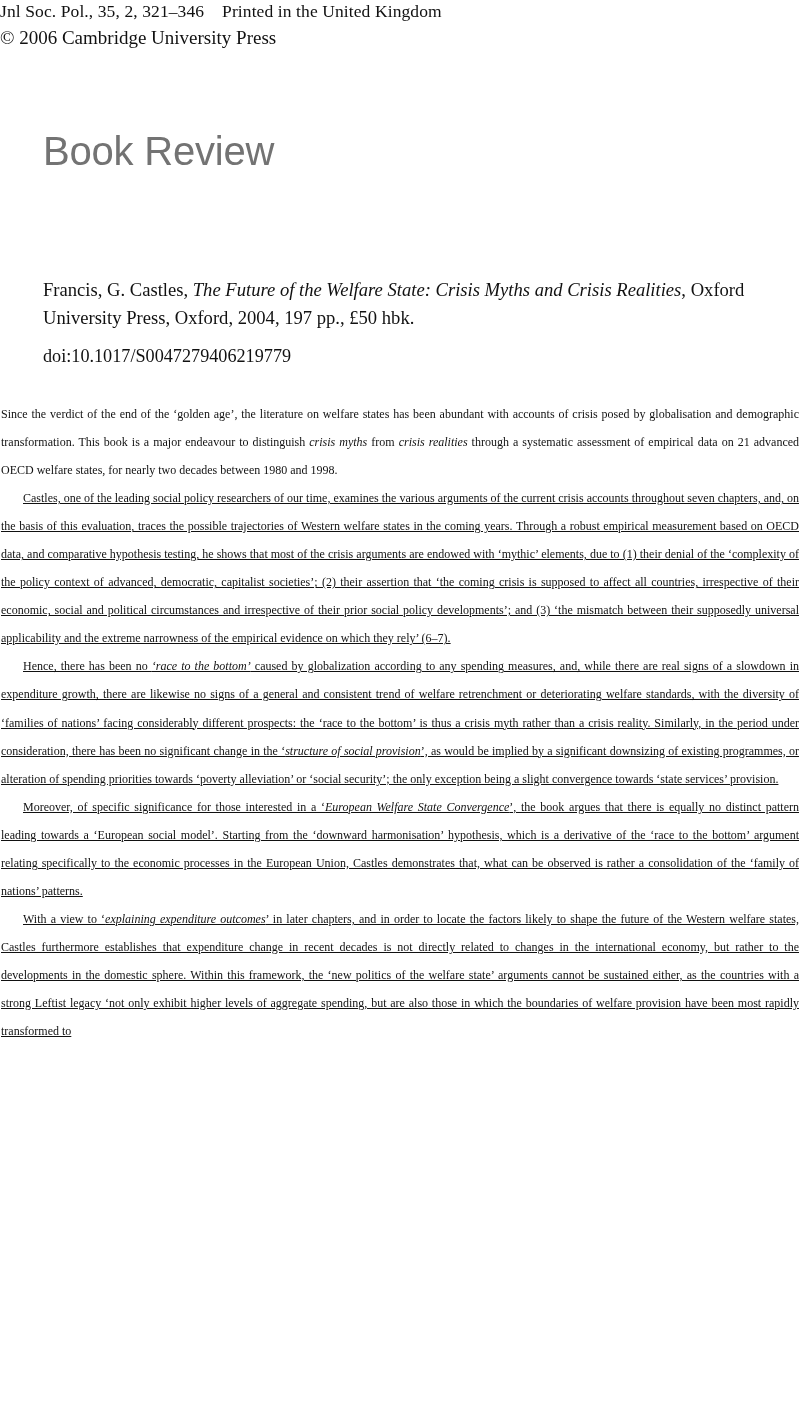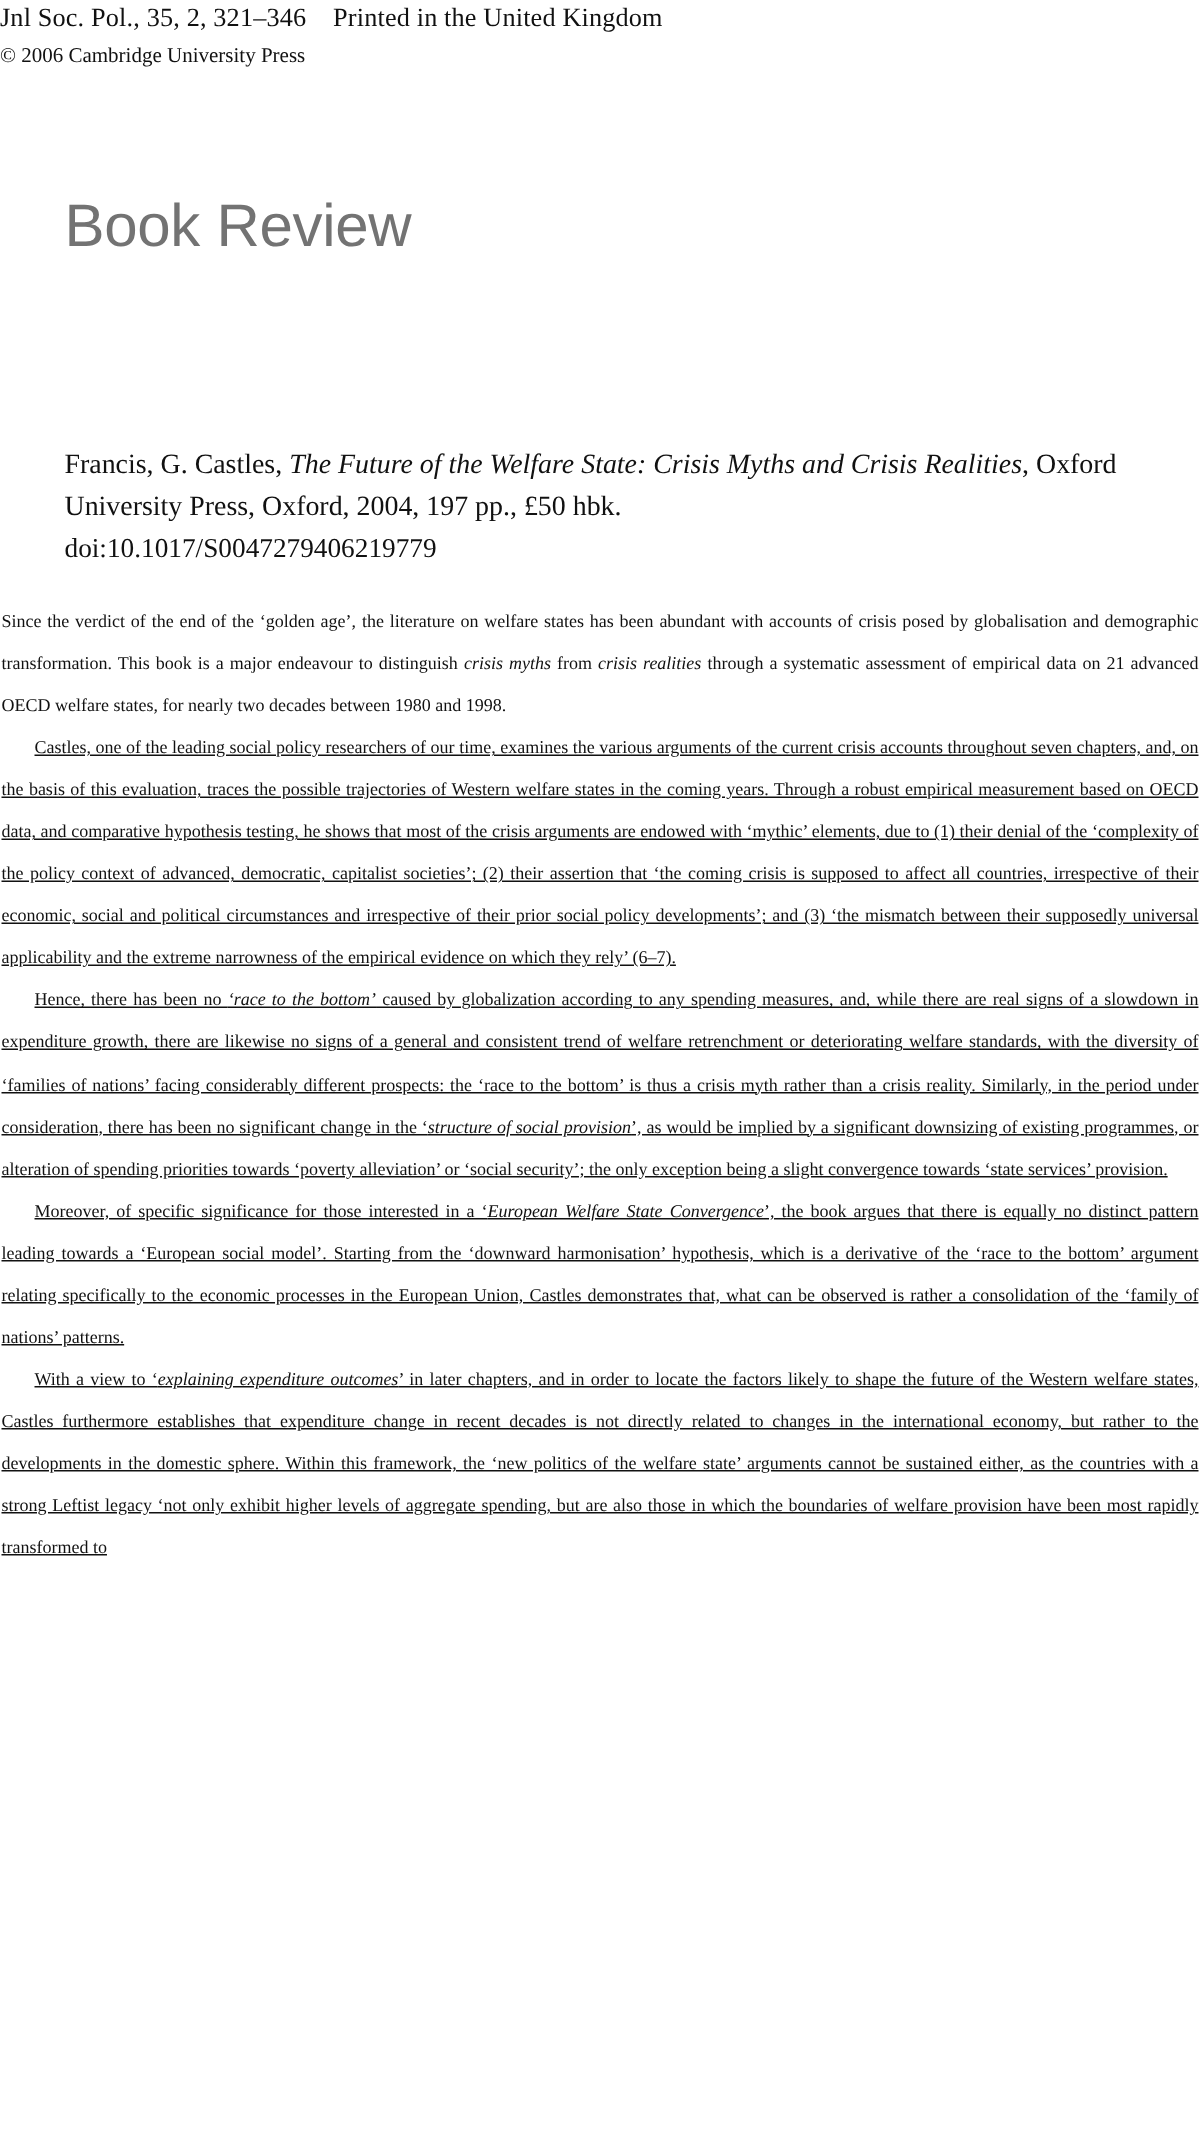--- a/index.html
+++ b/index.html
@@ -30,21 +30,21 @@
     top: 0;
     width: 671px;
   }
   .runhead-line1 {
     font-size: 17.5px;
     line-height: 22px;
     letter-spacing: 0.1px;
     white-space: pre;
   }
   .runhead-line2 {
-    font-size: 14px;
+    font-size: 19px;
     line-height: 22px;
     margin-top: 5px;
     white-space: pre;
   }
 
   
   .section-title {
     position: absolute;
     left: 43px;
     top: 101px;
@@ -53,29 +53,29 @@
     line-height: 46px;
     font-weight: 400;
     letter-spacing: -0.2px;
     color: #737373;
   }
 
   
   .citation {
     position: absolute;
     left: 43px;
-    top: 296px;
+    top: 276px;
     width: 757px;
     font-size: 18.6px;
     line-height: 27.5px;
   }
   .citation .cit-line { white-space: normal; }
   .citation i { font-style: italic; }
   .doi {
-    margin-top: 1px;
+    margin-top: 12px;
     font-size: 18.2px;
     line-height: 27.5px;
   }
 
   
   .body {
     position: absolute;
     left: 1px;
     top: 400px;
     width: 798px;

